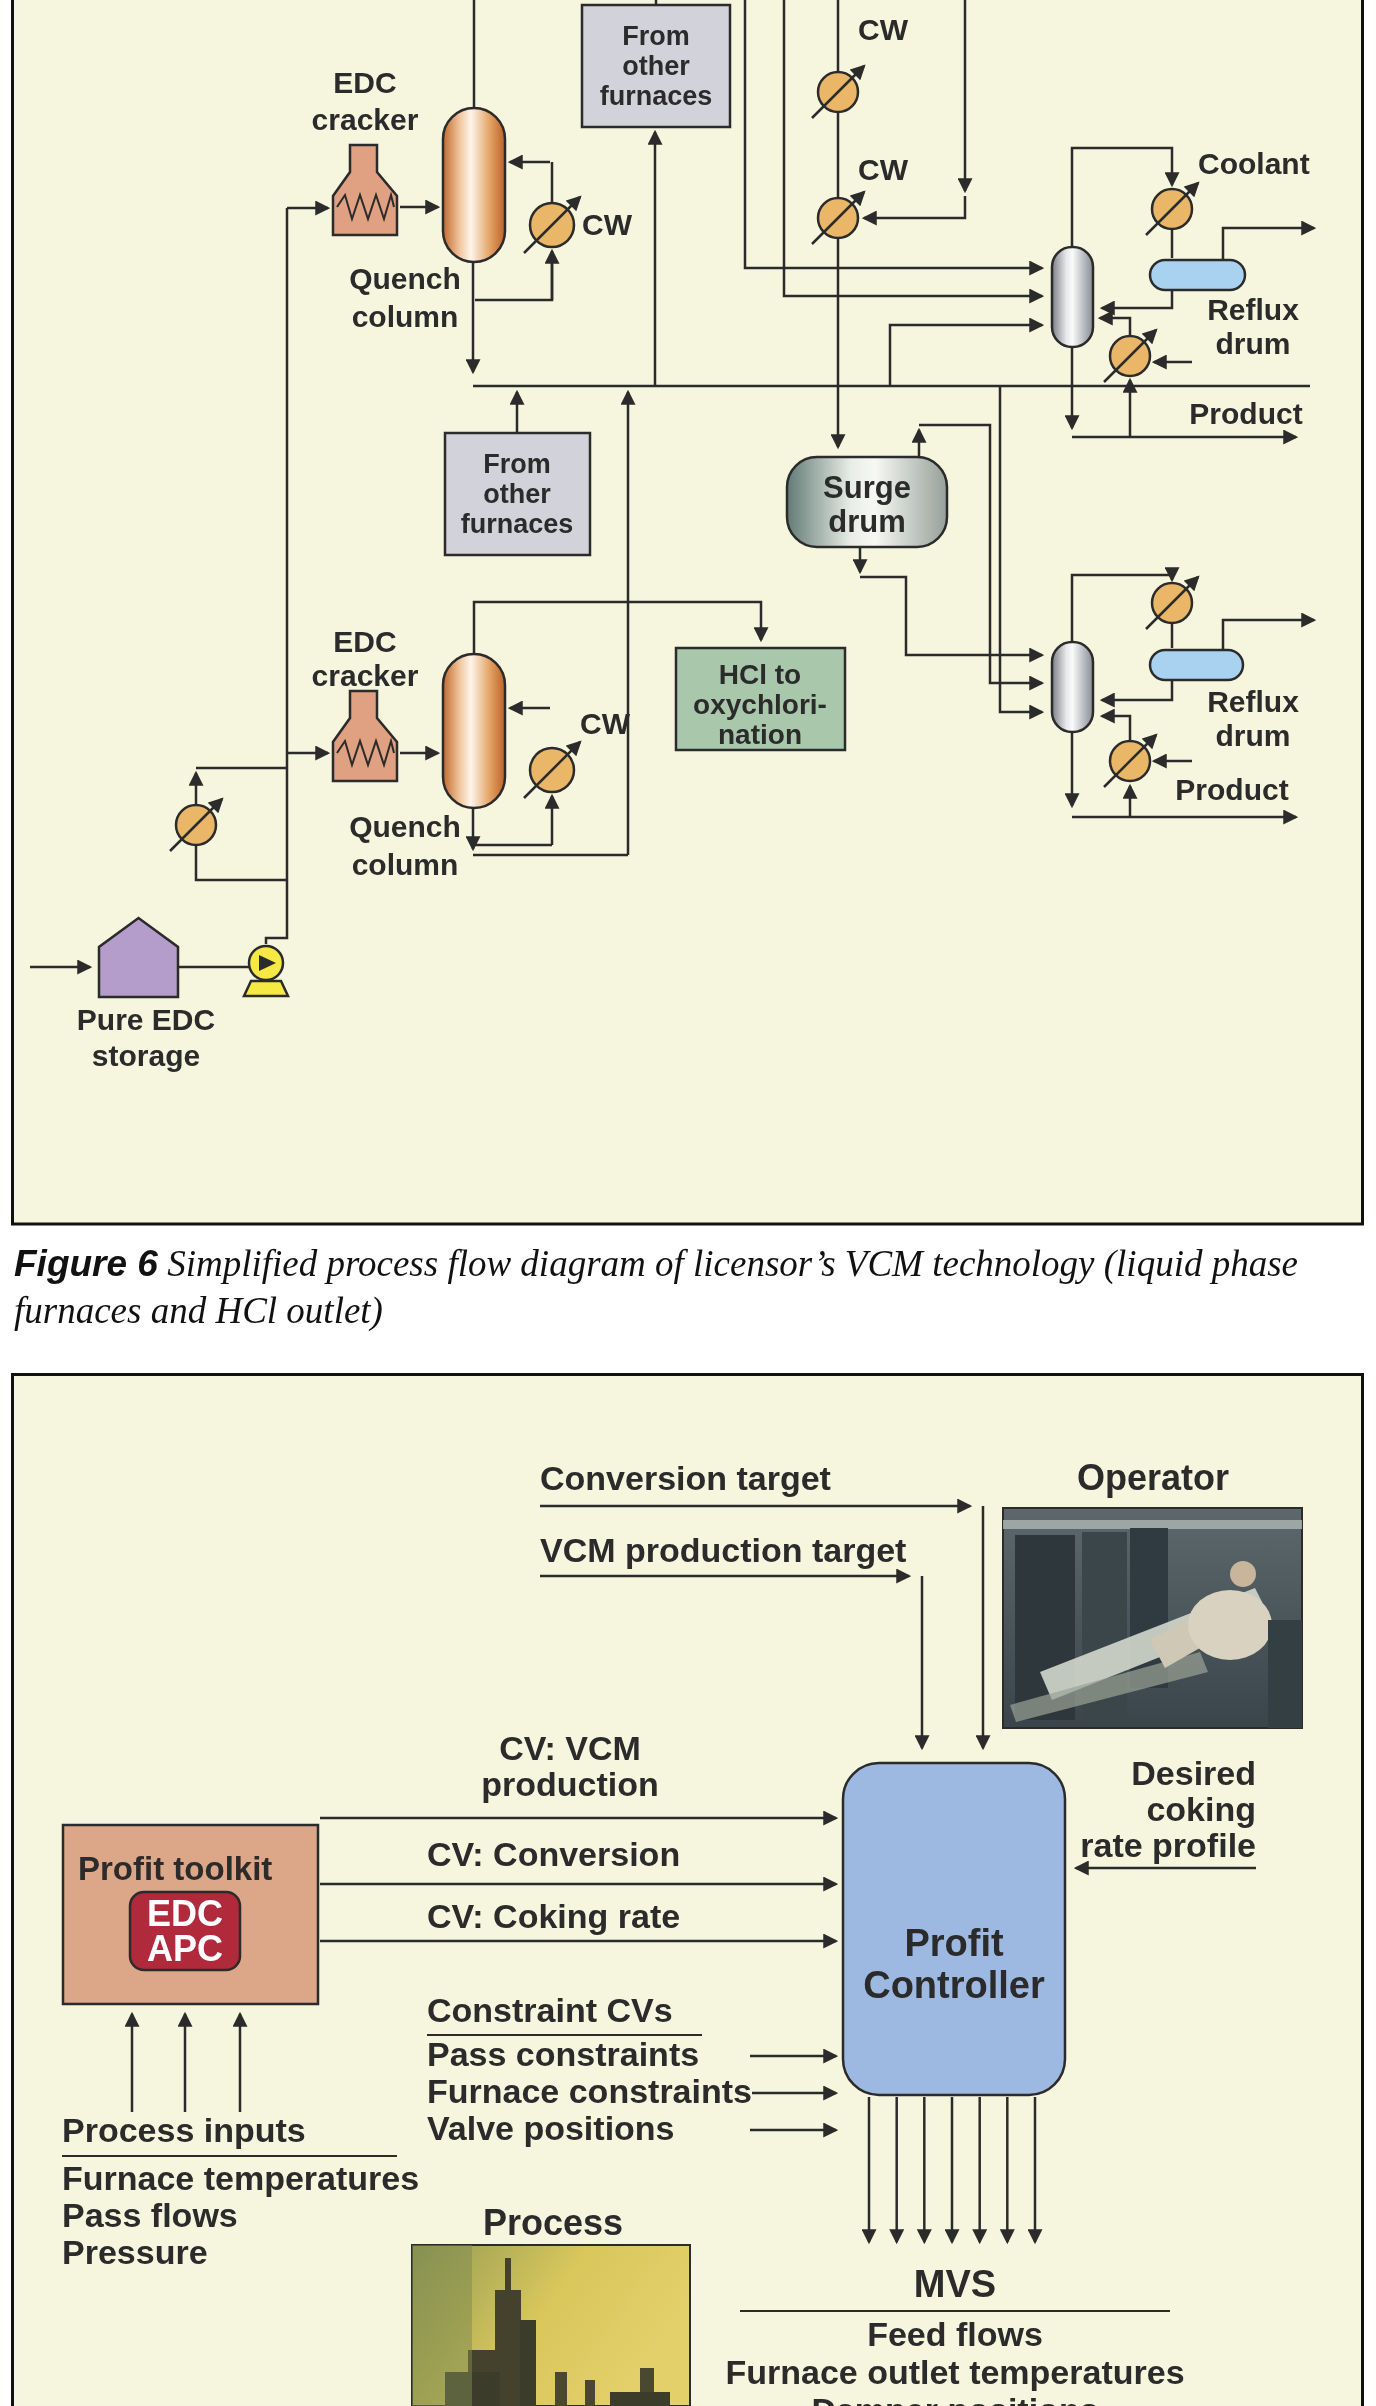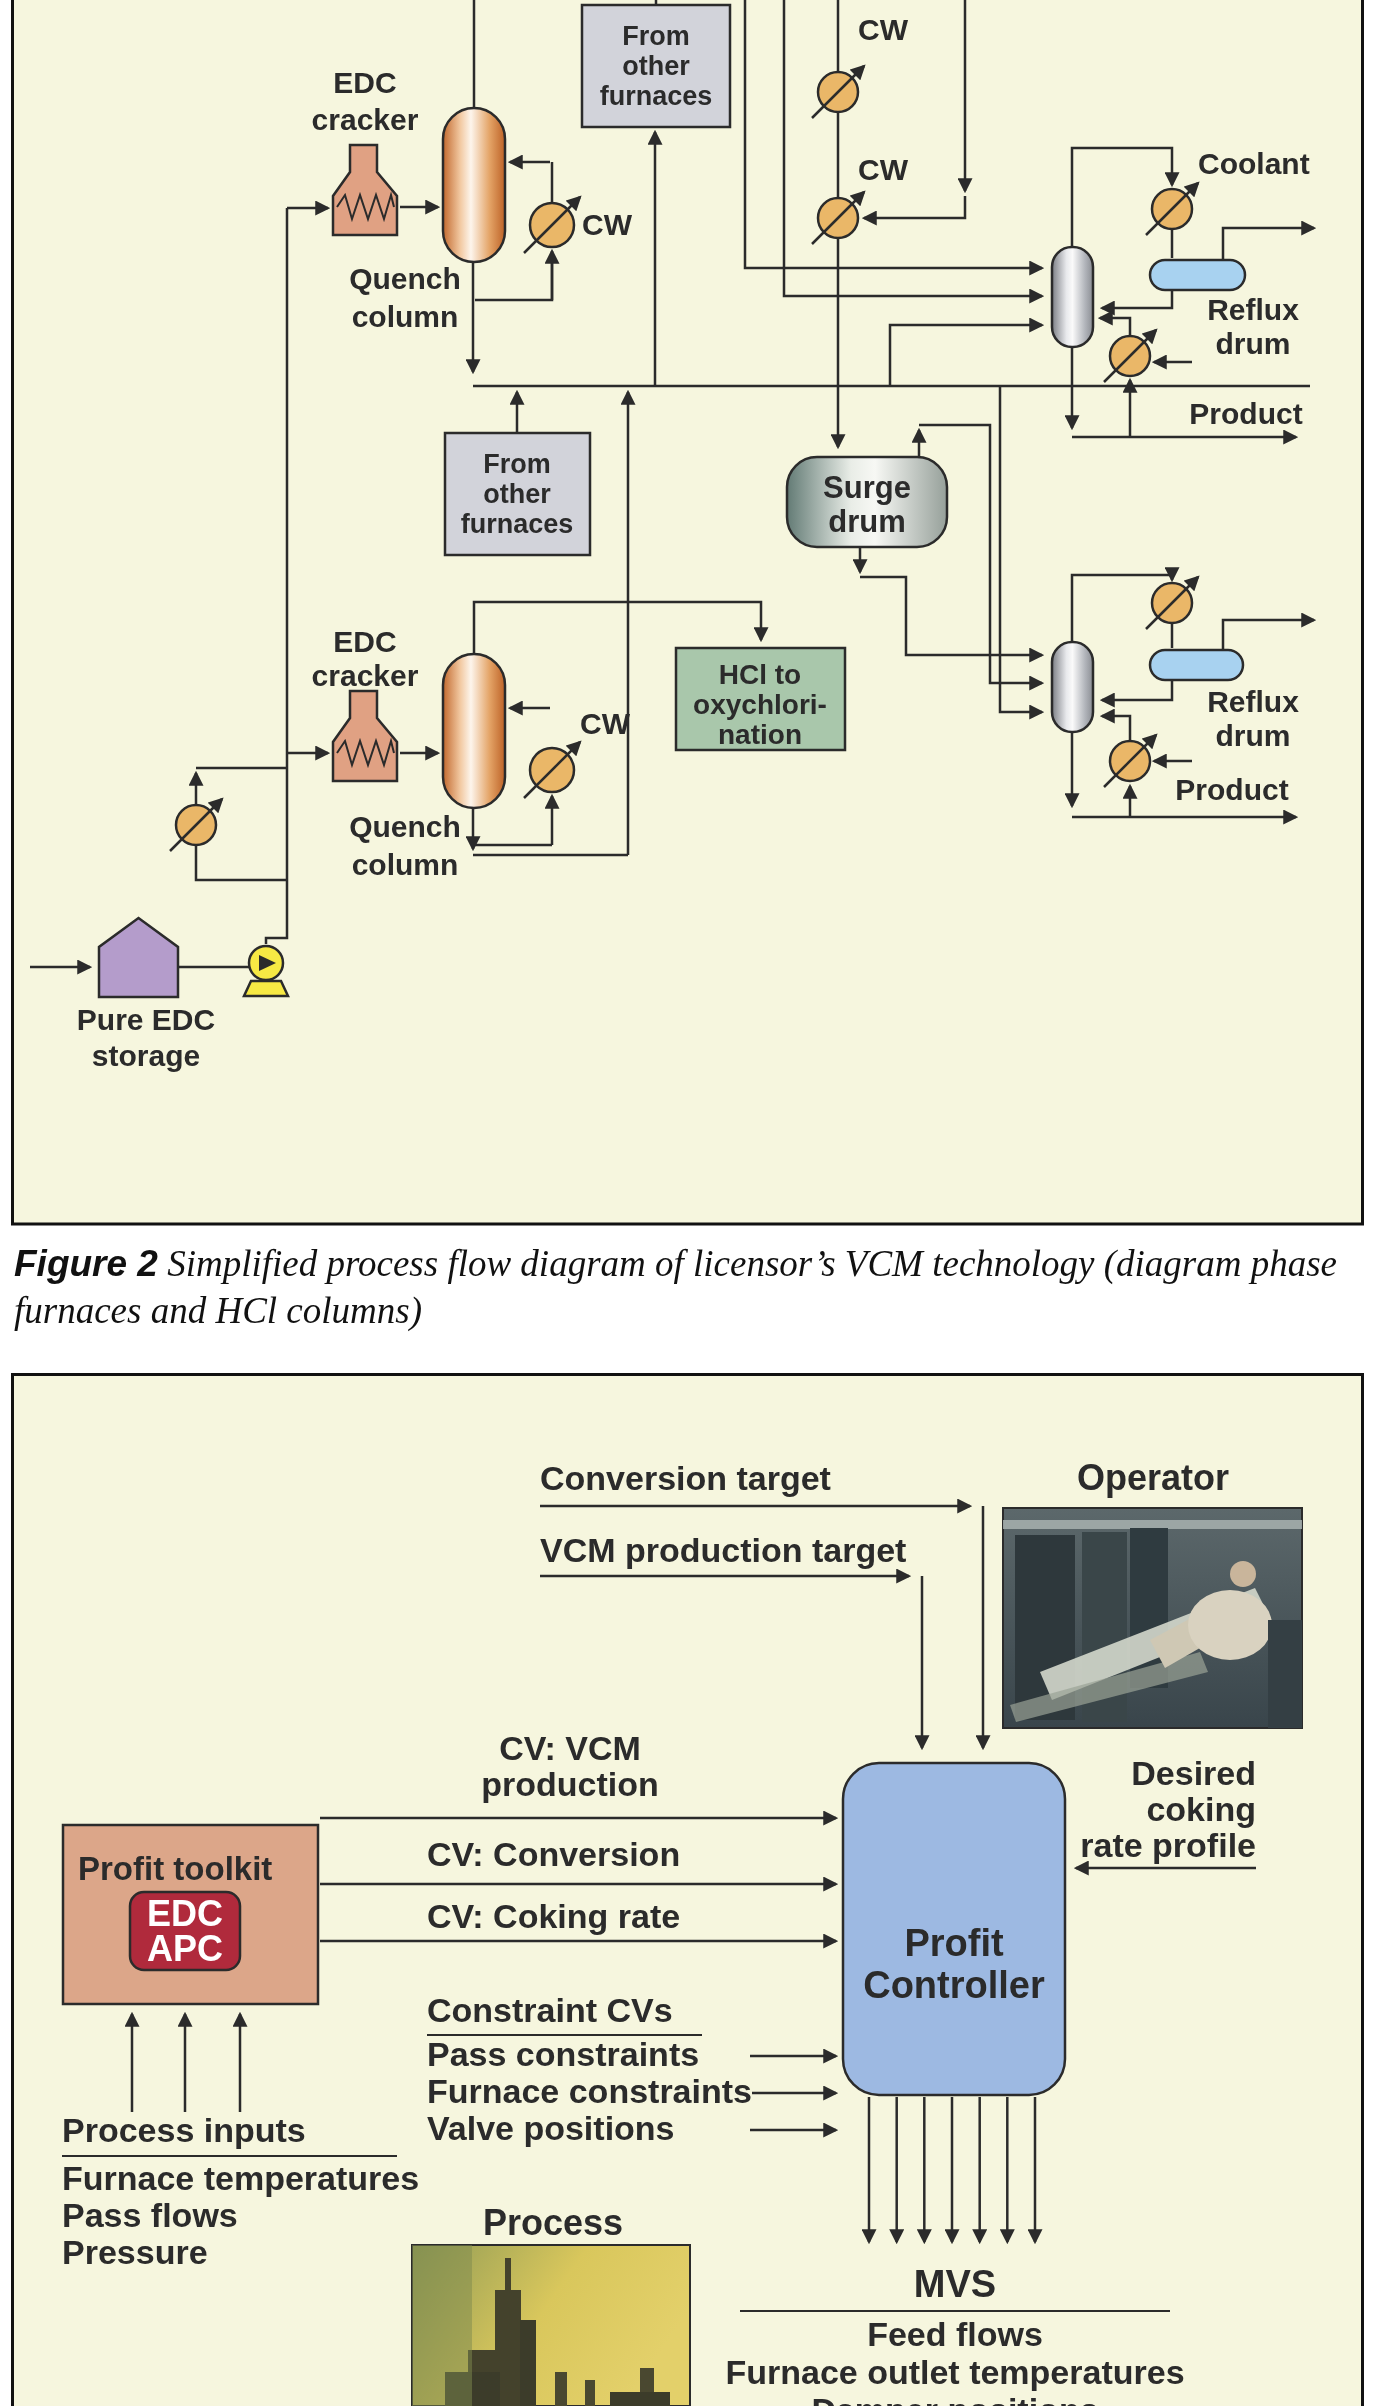--- a/index.html
+++ b/index.html
@@ -215,21 +215,21 @@
     <text x="405" y="837">Quench</text>
     <text x="405" y="875">column</text>
     <text x="1253" y="712">Reflux</text>
     <text x="1253" y="746">drum</text>
     <text x="1232" y="800">Product</text>
     <text x="146" y="1030">Pure EDC</text>
     <text x="146" y="1066">storage</text>
   </g>
 </svg>
 
-<div id="caption"><span class="tag">Figure 2</span><span> Simplified process flow diagram of licensor’s VCM technology (diagram phase furnaces and HCl columns)</span></div>
+<div id="caption"><span class="tag">Figure 6</span><span> Simplified process flow diagram of licensor’s VCM technology (liquid phase furnaces and HCl outlet)</span></div>
 
 <svg id="fig2" width="1376" height="1036" viewBox="0 1370 1376 1036">
   <defs>
     <linearGradient id="opGrad" x1="0" y1="0" x2="0" y2="1">
       <stop offset="0" stop-color="#5c686b"></stop>
         <stop offset="1" stop-color="#39454b"></stop>
     </linearGradient>
     <linearGradient id="prGrad" x1="0" y1="0" x2="1" y2="0.4">
       <stop offset="0" stop-color="#8f9a55"></stop>
         <stop offset="0.55" stop-color="#d9c75c"></stop>

